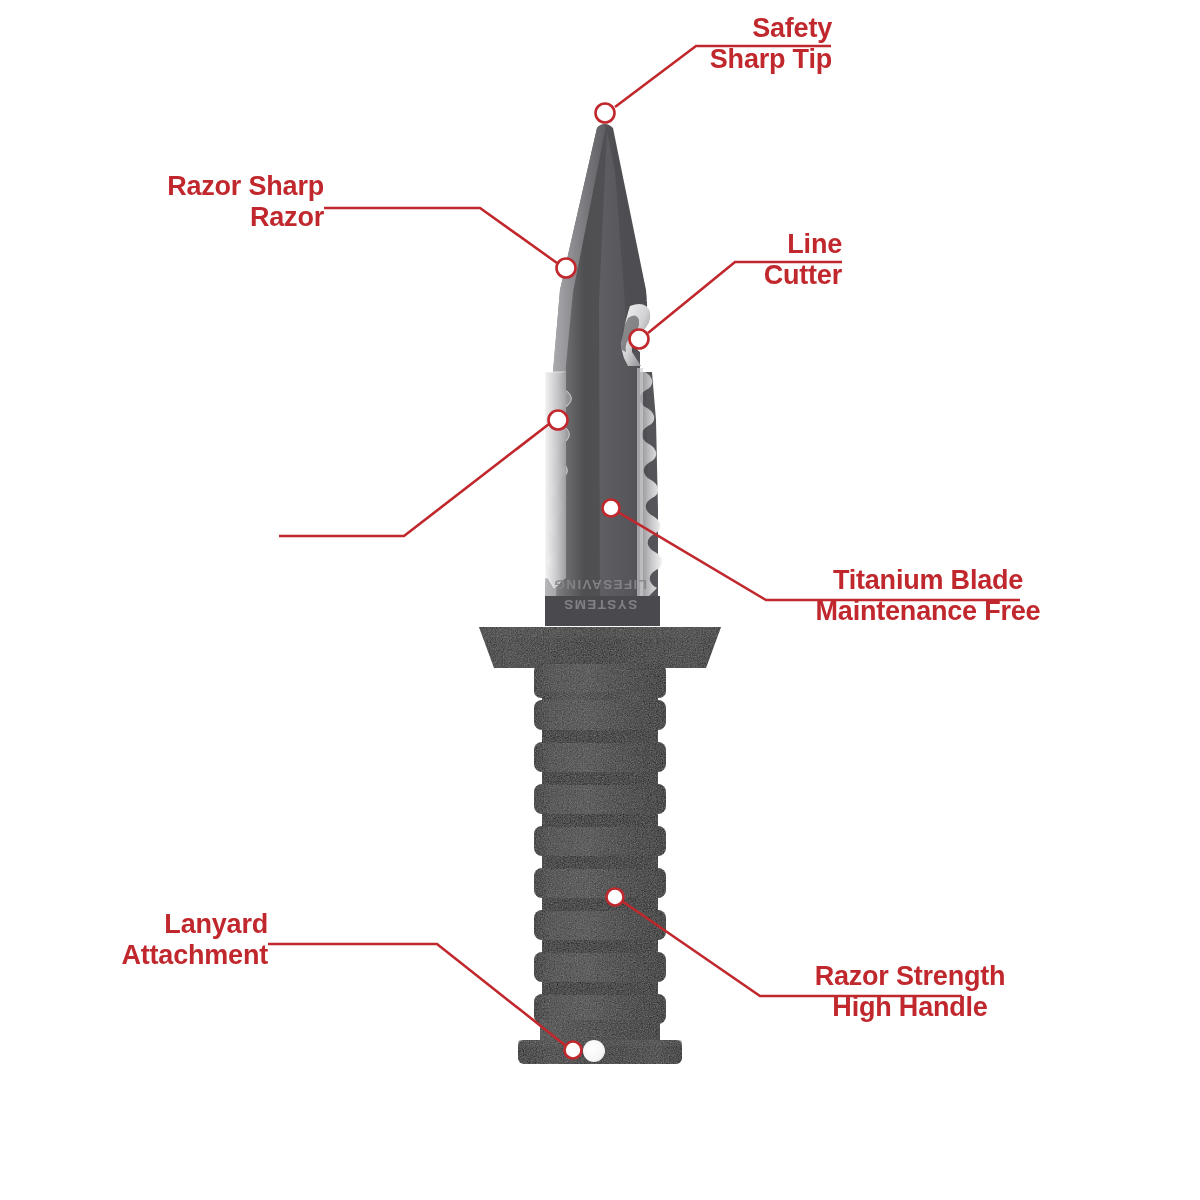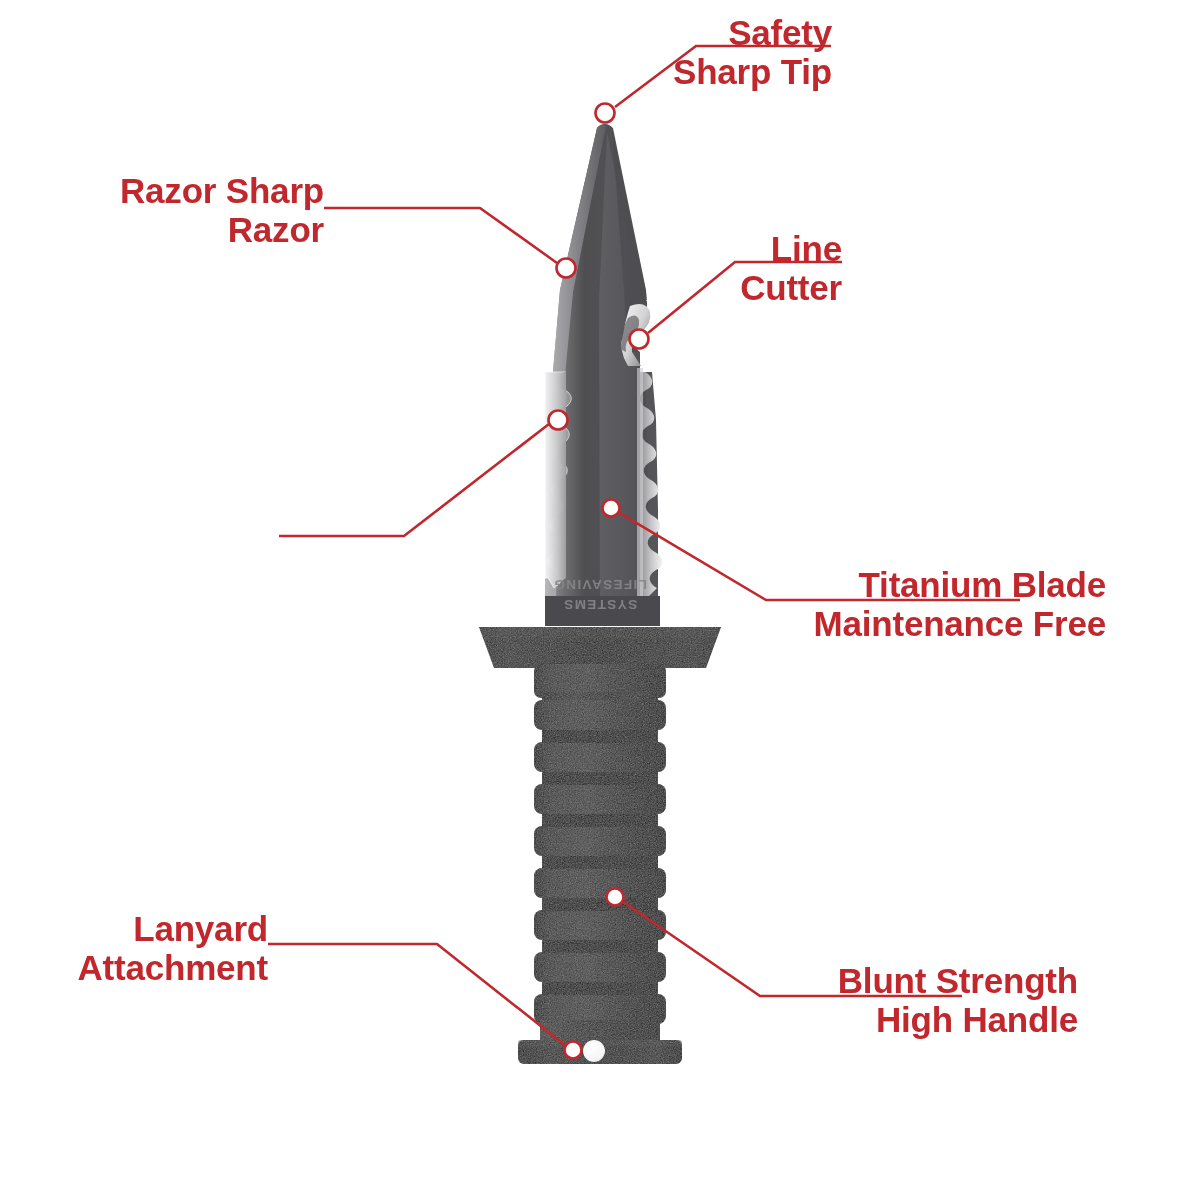--- a/index.html
+++ b/index.html
@@ -27,28 +27,28 @@
     height: 1200px;
   }
   
   .callout {
     position: absolute;
     color: #c0282d;
     font-weight: bold;
     line-height: 1.06;
     letter-spacing: -0.2px;
     white-space: nowrap;
-    font-size: 35px;
+    font-size: 27px;
   }
   .callout .line1,
   .callout .line2 {
     display: block;
   }
   .callout.right-align { text-align: right; }
-  .callout.left-align  { text-align: right; margin-left: 28px; }
+  .callout.left-align  { text-align: center; }
 
   .callout .line1 {
     padding-bottom: 2px;
   }
   
 
   
   #blade-engraving {
     position: absolute;
     left: 536px;
@@ -337,21 +337,21 @@
     <span class="line2">Cutter</span>
   </div>
 
 
   <div class="callout left-align" style="left:778px; top:566px; width:300px;">
     <span class="line1">Titanium Blade</span>
     <span class="line2">Maintenance Free</span>
   </div>
 
   <div class="callout left-align" style="left:770px; top:962px; width:280px;">
-    <span class="line1">Blunt Strength</span>
+    <span class="line1">Razor Strength</span>
     <span class="line2">High Handle</span>
   </div>
 
   <div class="callout right-align" style="left:-4px; top:910px; width:272px;">
     <span class="line1">Lanyard</span>
     <span class="line2">Attachment</span>
   </div>
 
 </div>
 

